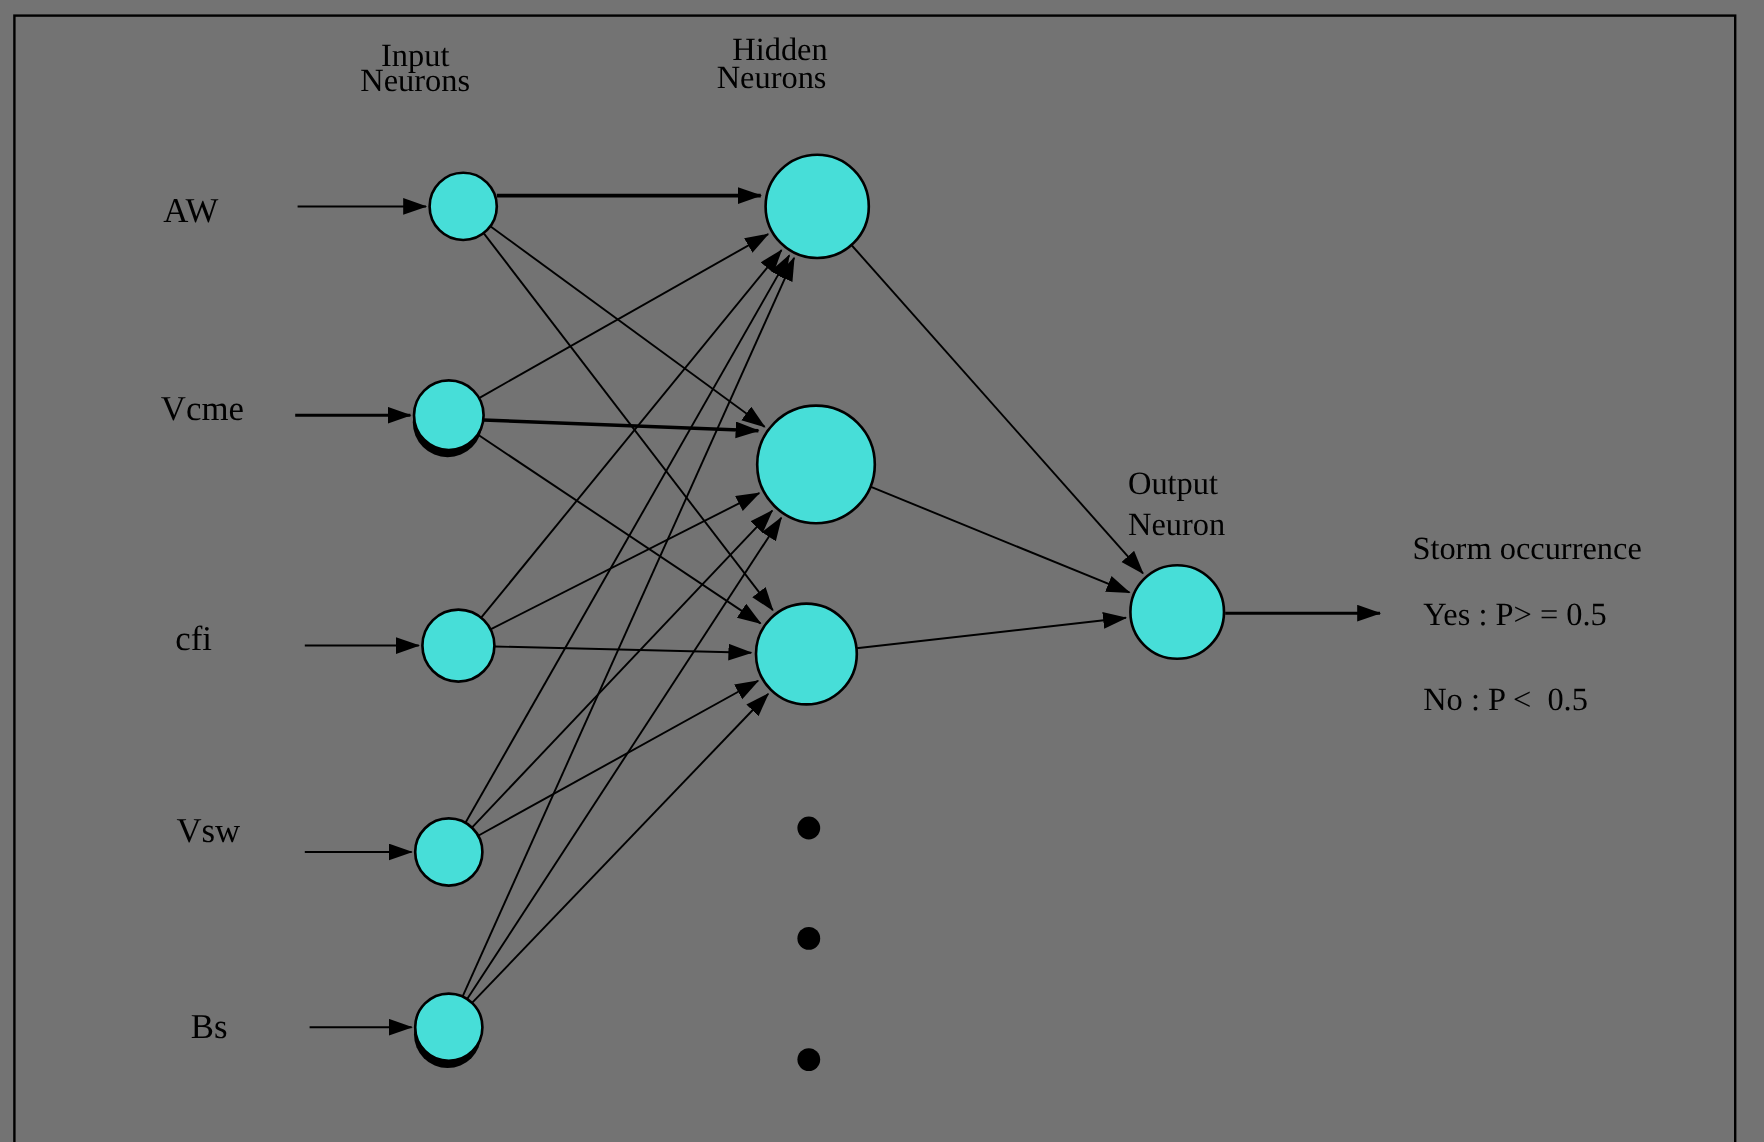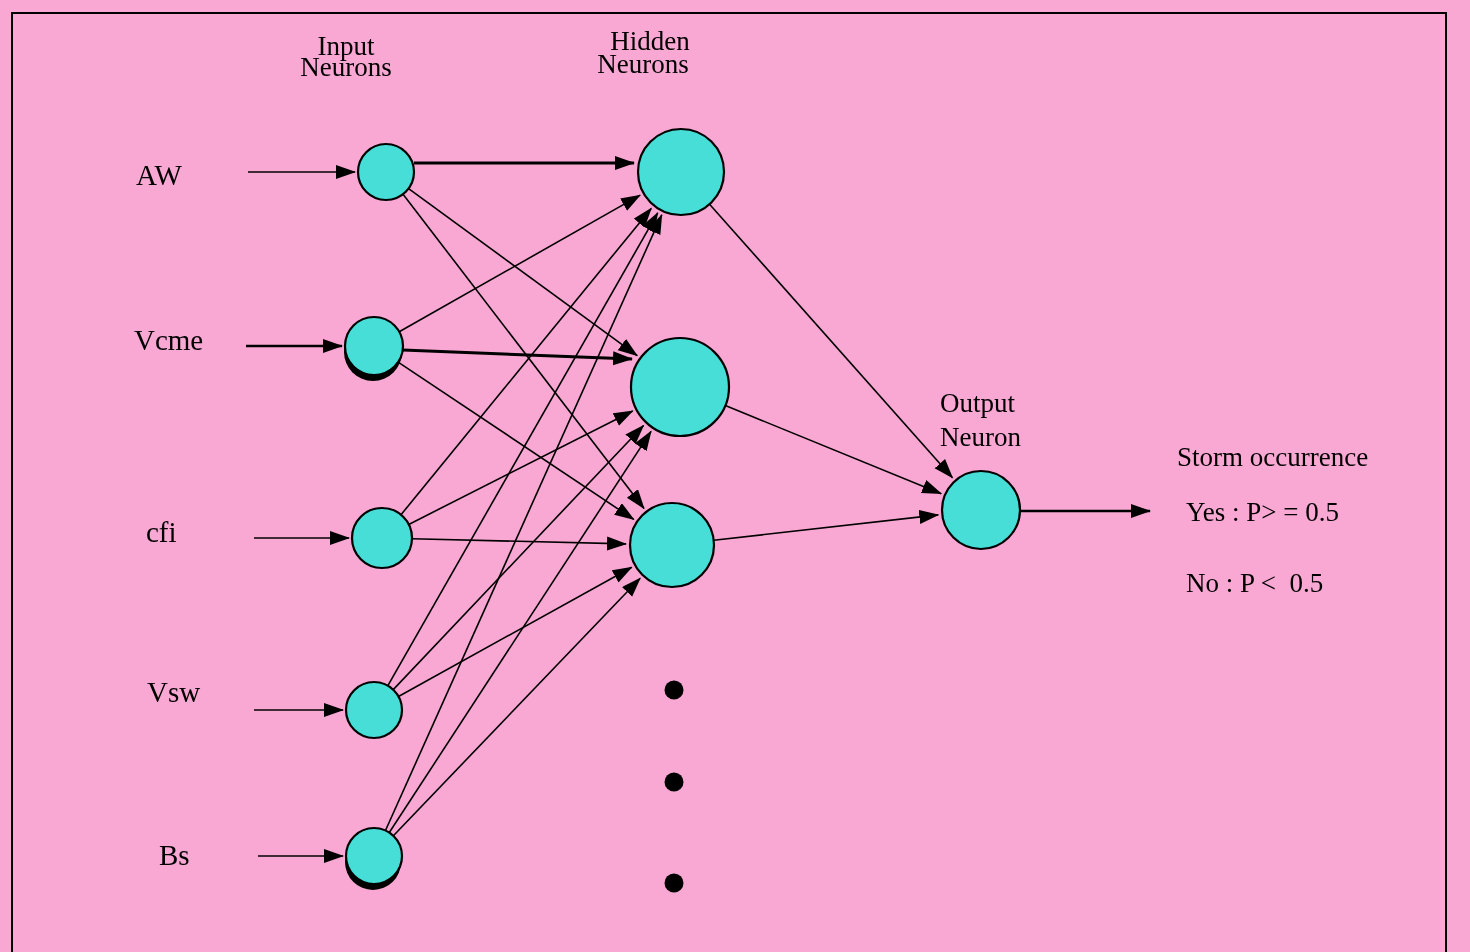--- a/index.html
+++ b/index.html
@@ -1,16 +1,16 @@
 <!DOCTYPE html>
 <html><head>
 <meta charset="utf-8">
 <style>
   html, body { margin: 0; padding: 0; background: #ffffff; }
-  .canvas { position: relative; width: 1470px; height: 952px; background: #f9a8d4; overflow: hidden; }
+  .canvas { position: relative; width: 1470px; height: 952px; background: #737373; overflow: hidden; }
   svg { display: block; }
   text {
     fill: #000;
     font-family: "Liberation Serif", "DejaVu Serif", serif;
     white-space: pre;
   }
   .node-label { font-size: 29px; }
   .hdr { font-size: 27px; }
   .mid { text-anchor: middle; }
   .side { font-size: 27px; }

